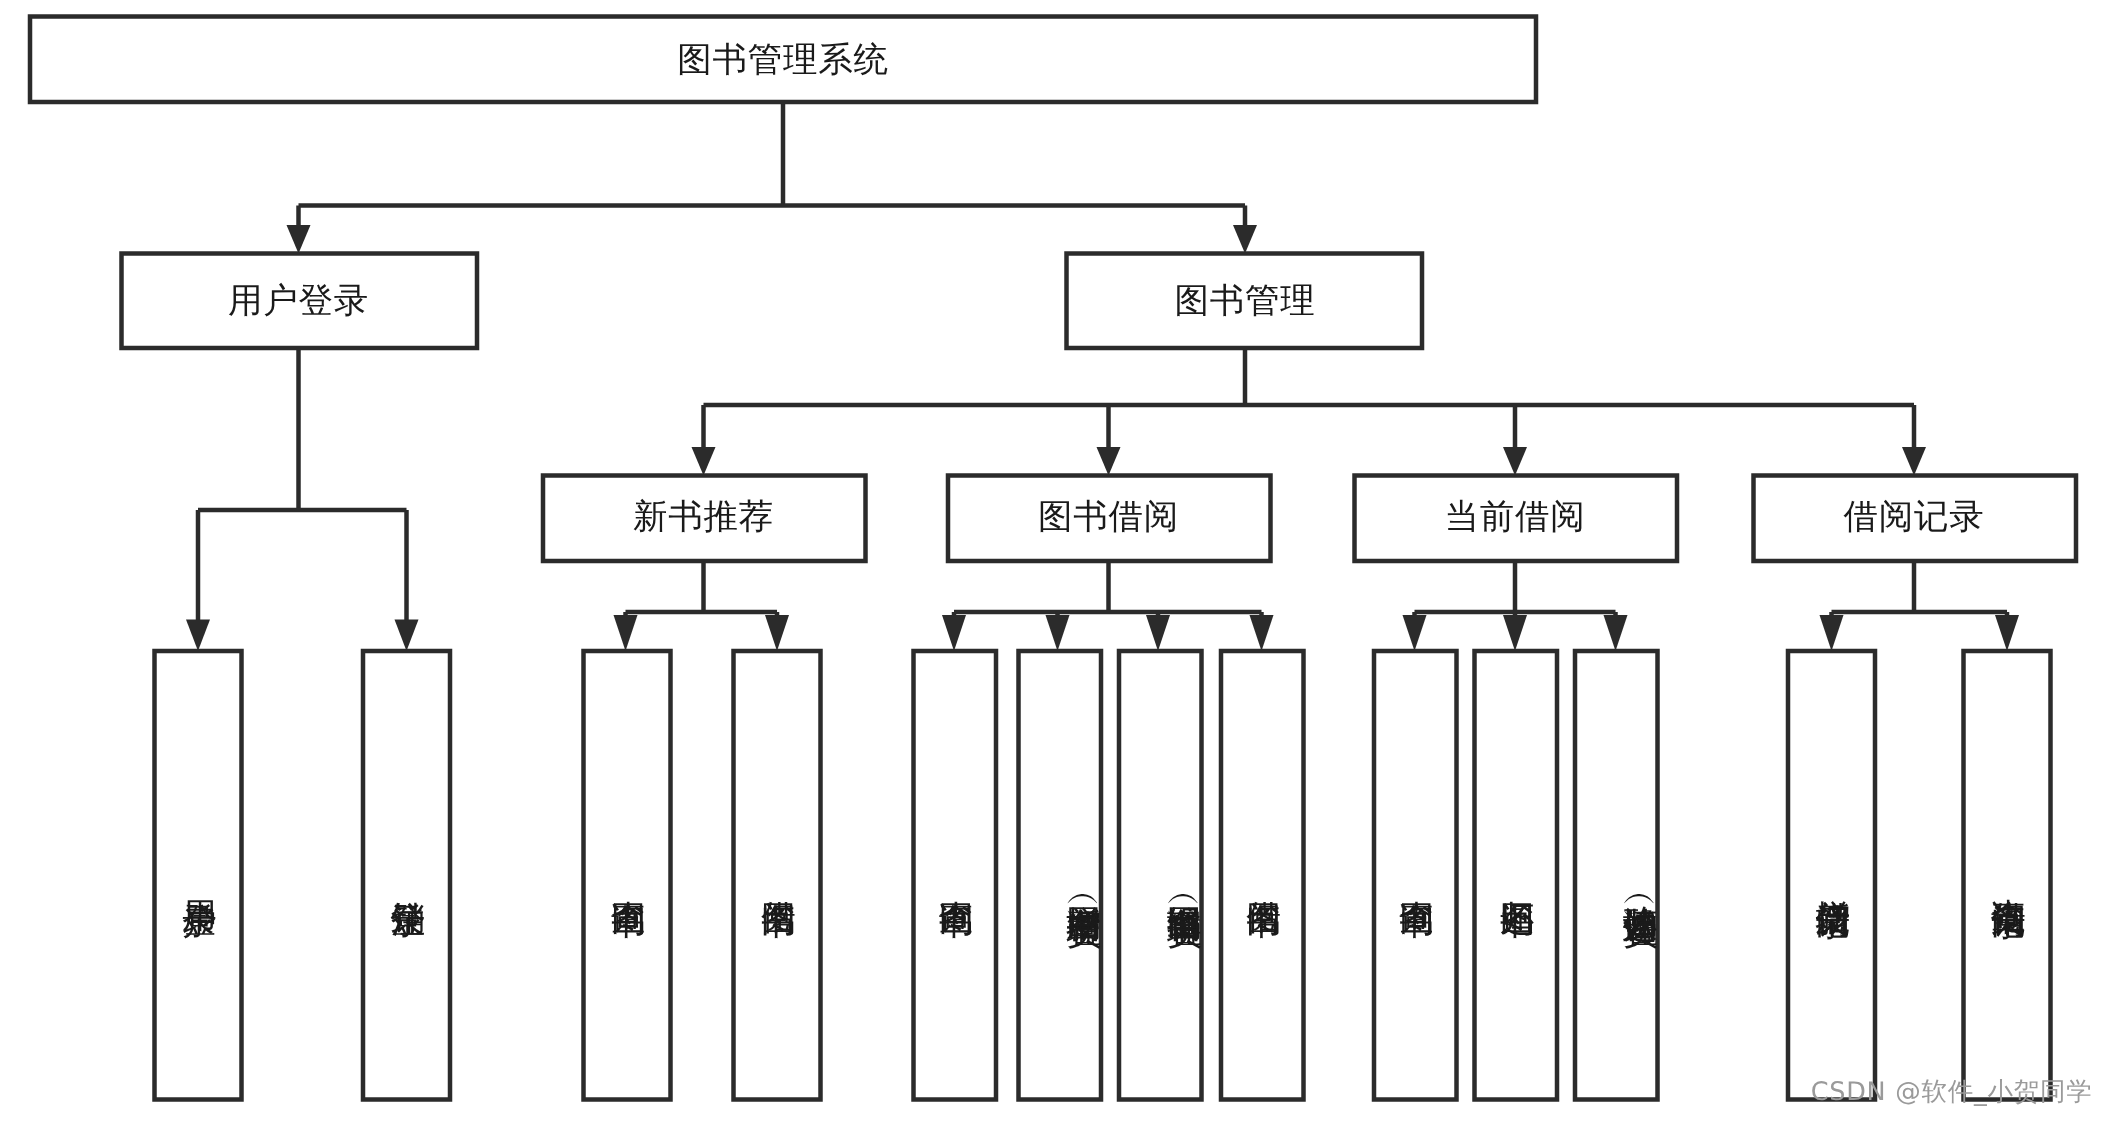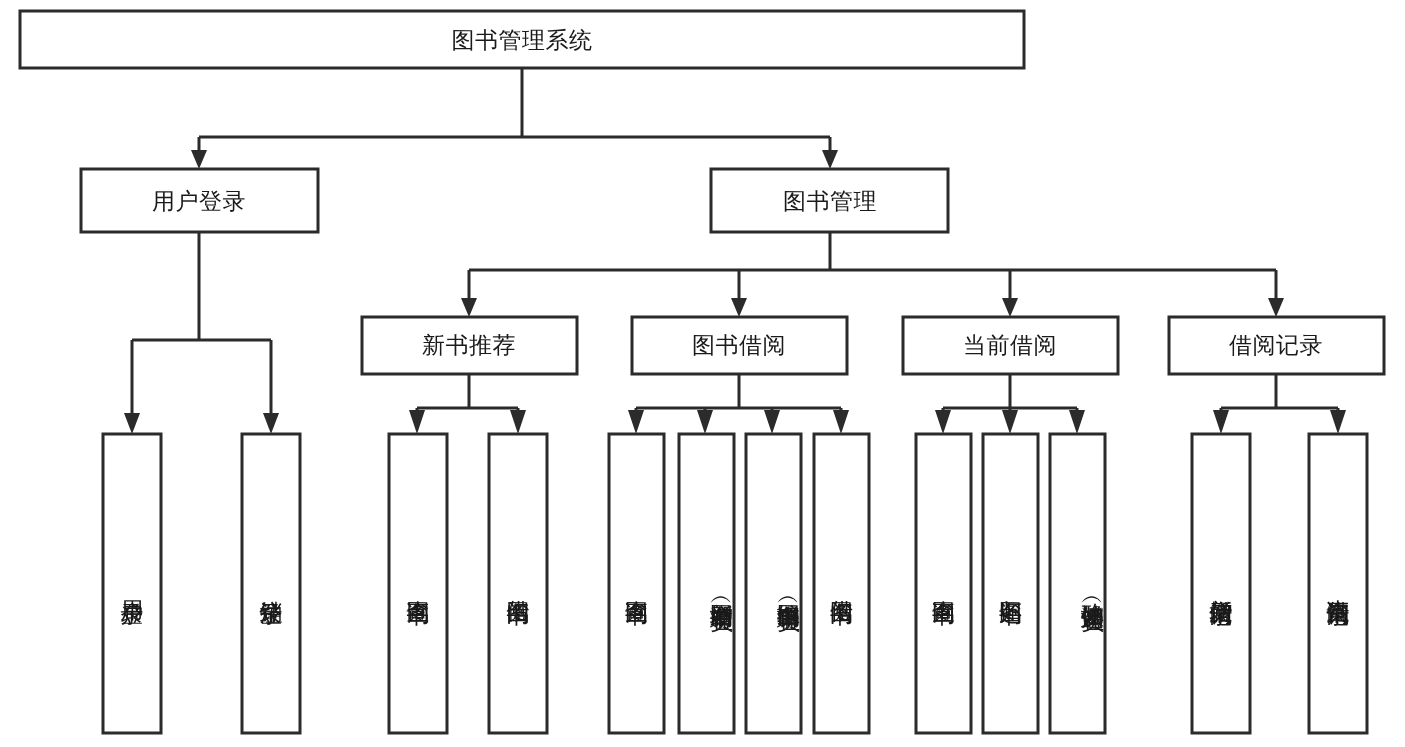--- a/index.html
+++ b/index.html
@@ -229,13 +229,14 @@
   <div class="leaf-label" style="left:746px; top:434px; width:55px; height:299px; align-items:flex-start; padding-top:12px; box-sizing:border-box;">编辑图书（管理员）</div>
   <div class="leaf-label" style="left:814px; top:434px; width:55px; height:299px;">借阅图书</div>
 
   <div class="leaf-label" style="left:916px; top:434px; width:55px; height:299px;">查询图书</div>
   <div class="leaf-label" style="left:983px; top:434px; width:55px; height:299px;">归还图书</div>
   <div class="leaf-label" style="left:1050px; top:434px; width:55px; height:299px; align-items:flex-start; padding-top:12px; box-sizing:border-box;">确认归还（管理员）</div>
 
   <div class="leaf-label" style="left:1192px; top:434px; width:58px; height:299px;">新增借阅记录</div>
   <div class="leaf-label" style="left:1309px; top:434px; width:58px; height:299px;">查询借阅记录</div>
 
+  <div class="watermark">CSDN @软件_小贺同学</div>
 </div>
 
 </body></html>

